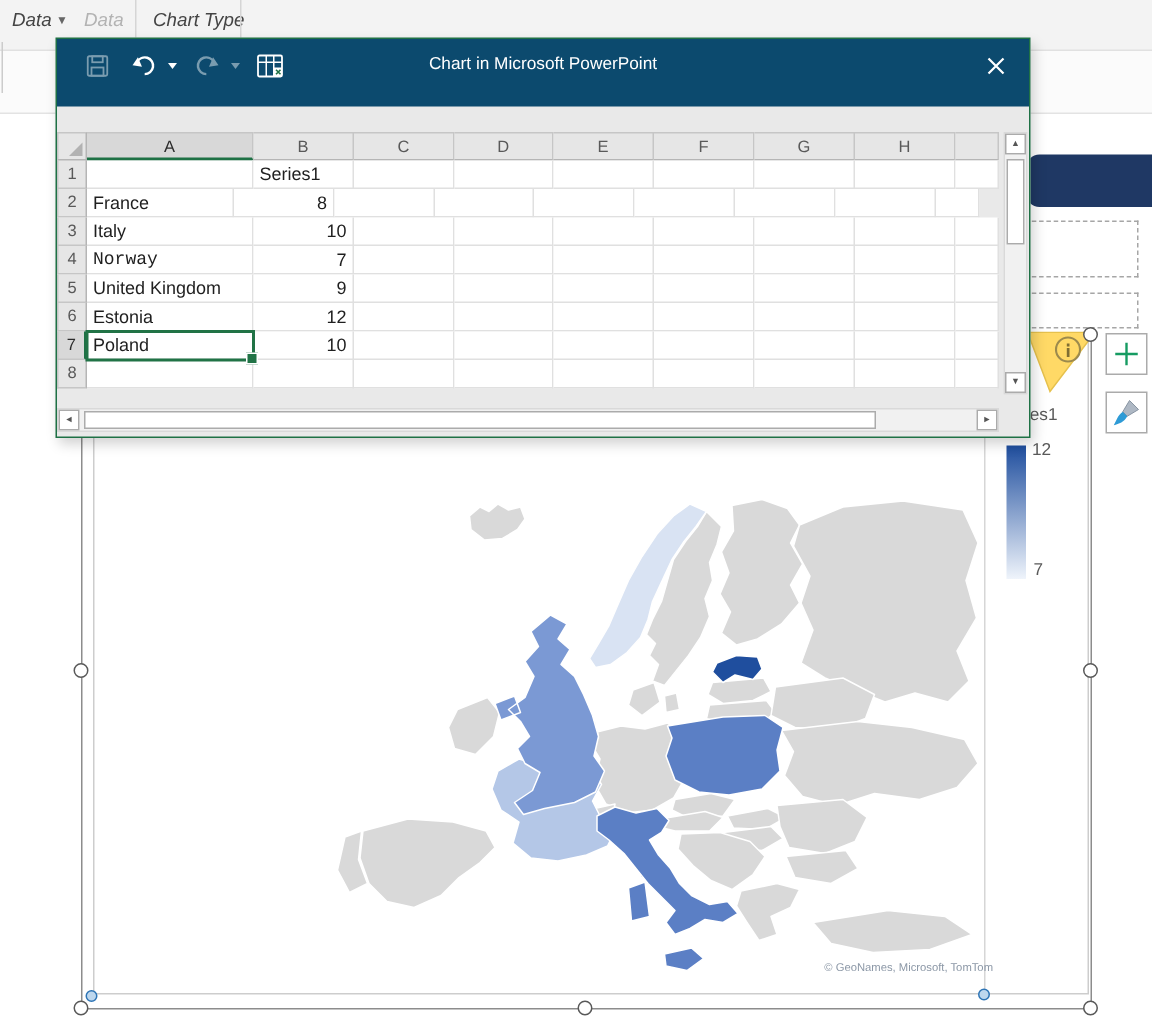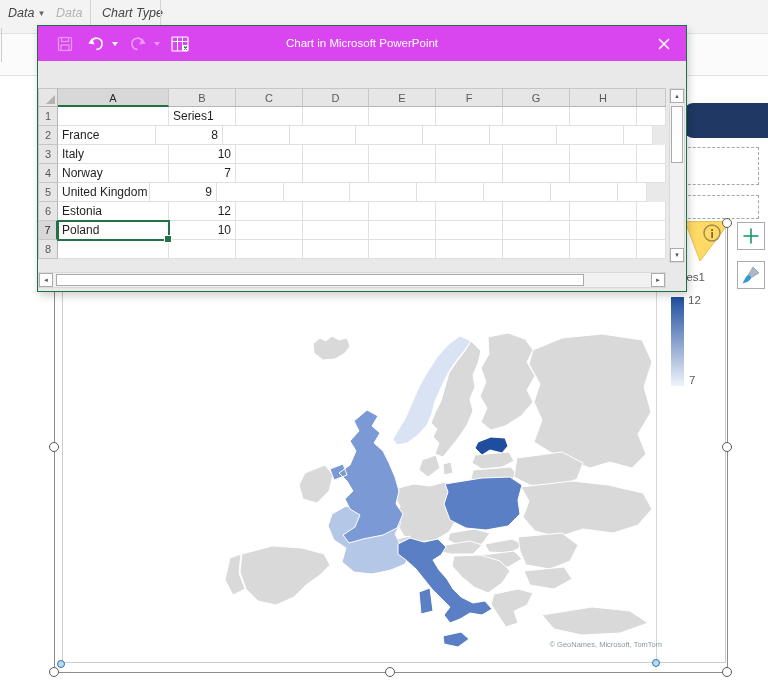--- a/index.html
+++ b/index.html
@@ -50,21 +50,21 @@
 
   
   .float-btn{width:28px;height:28px;background:#fff;border:1px solid #ababab;z-index:6;
              display:flex;align-items:center;justify-content:center;box-sizing:border-box;}
   .btn-plus{left:737px;top:222px;}
   .btn-brush{left:737px;top:261px;}
 
   
   .dialog{left:37px;top:25px;width:650px;height:267px;background:#e9e9e9;border:1px solid #1e7145;
           box-shadow:2px 4px 8px rgba(0,0,0,.18);z-index:10;box-sizing:border-box;}
-  .titlebar{position:absolute;left:0;top:0;width:100%;height:35px;background:#d946ef;}
+  .titlebar{position:absolute;left:0;top:0;width:100%;height:45px;background:#0c4a6e;}
   .tb-icons{position:absolute;left:16px;top:0;height:35px;display:flex;align-items:center;gap:9px;}
   .tb-btn{display:flex;align-items:center;justify-content:center;width:22px;height:22px;cursor:default;}
   .tb-btn.dim{opacity:.45;}
   .tb-caret{width:0;height:0;border-left:3.5px solid transparent;border-right:3.5px solid transparent;border-top:4px solid #fff;margin-left:-4px;}
   .tb-caret.dim{opacity:.45;}
   .dlg-title{position:absolute;left:0;right:0;top:0;height:35px;line-height:35px;text-align:center;
              color:#fff;font-size:11.5px;}
   .close-btn{position:absolute;right:10px;top:6px;width:24px;height:24px;display:flex;align-items:center;justify-content:center;}
 
   
@@ -283,33 +283,33 @@
           <div class="cell" style="width: 67px;"></div>
           <div class="cell" style="width: 66px;"></div>
           <div class="cell" style="width: 67px;"></div>
           <div class="cell" style="width: 67px;"></div>
           <div class="cell" style="width: 67px;"></div>
           <div class="cell" style="width: 67px;"></div>
           <div class="cell" style="width: 29px;"></div>
         </div>
         <div class="srow">
           <div class="rnum">4</div>
-          <div class="cell" style="width: 111px;">Norway</div>
+          <div class="cell" style="width: 111px; font-family: Liberation Mono, monospace;">Norway</div>
           <div class="cell num" style="width: 67px;">7</div>
           <div class="cell" style="width: 67px;"></div>
           <div class="cell" style="width: 66px;"></div>
           <div class="cell" style="width: 67px;"></div>
           <div class="cell" style="width: 67px;"></div>
           <div class="cell" style="width: 67px;"></div>
           <div class="cell" style="width: 67px;"></div>
           <div class="cell" style="width: 29px;"></div>
         </div>
         <div class="srow">
           <div class="rnum">5</div>
-          <div class="cell" style="width: 92px;">United Kingdom</div>
+          <div class="cell" style="width: 111px;">United Kingdom</div>
           <div class="cell num" style="width: 67px;">9</div>
           <div class="cell" style="width: 67px;"></div>
           <div class="cell" style="width: 66px;"></div>
           <div class="cell" style="width: 67px;"></div>
           <div class="cell" style="width: 67px;"></div>
           <div class="cell" style="width: 67px;"></div>
           <div class="cell" style="width: 67px;"></div>
           <div class="cell" style="width: 29px;"></div>
         </div>
         <div class="srow">

